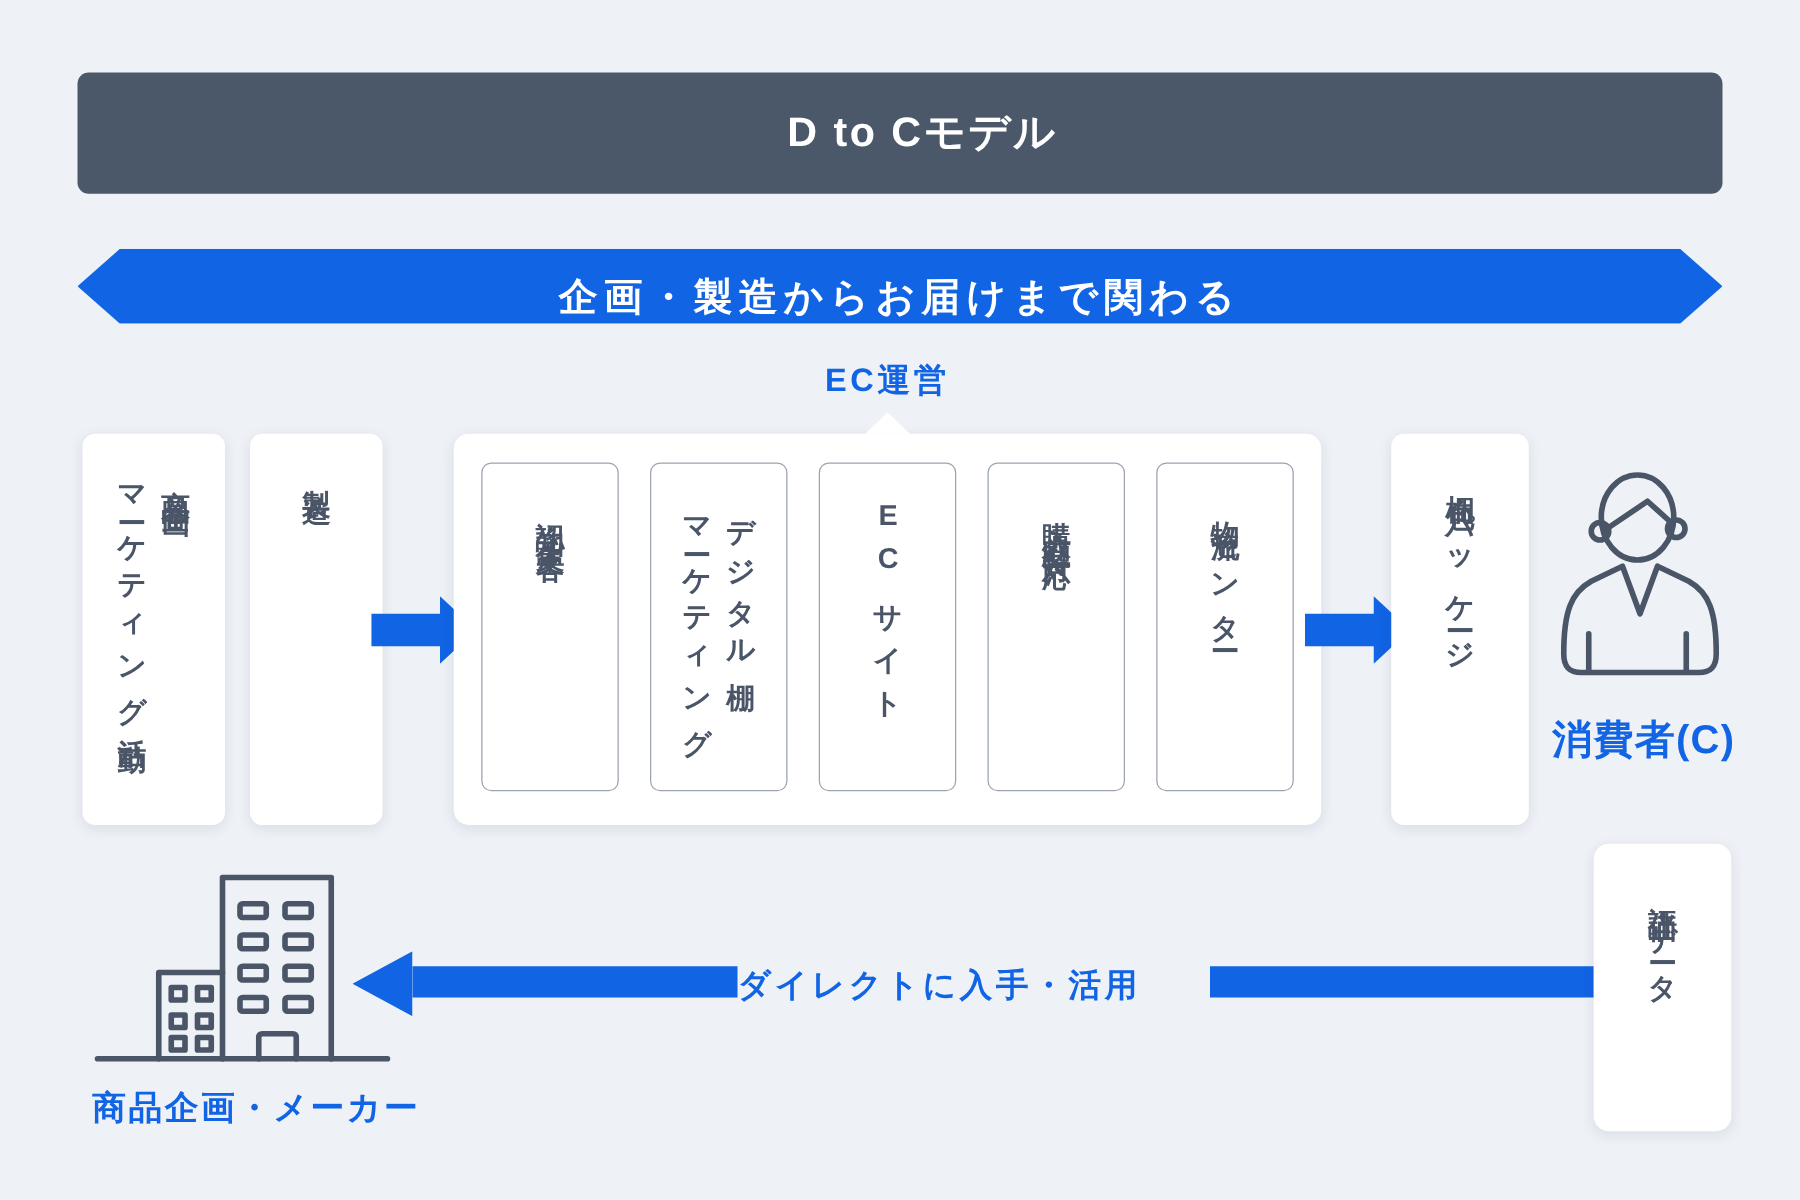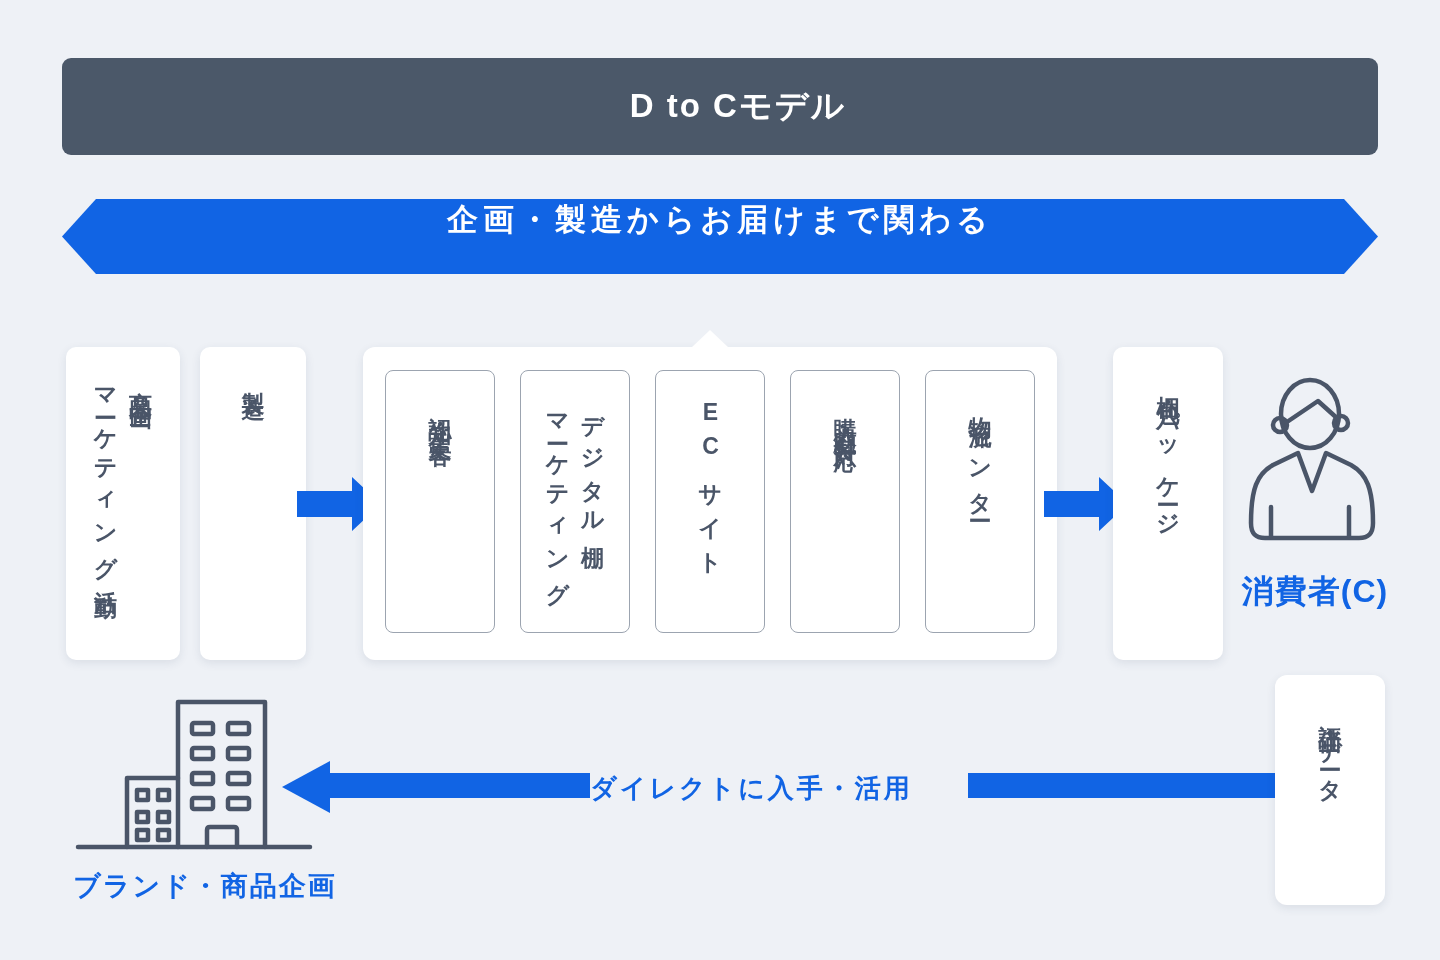--- a/index.html
+++ b/index.html
@@ -15,24 +15,24 @@
   .canvas{position:relative;width:1440px;height:960px;background:var(--background);overflow:hidden;}
 
   .title-bar{
     position:absolute;left:62px;top:58px;width:1316px;height:97px;
     background:var(--header-bg);border-radius:9px;
     display:flex;align-items:center;justify-content:center;
   }
   .title-bar .title{color:#ffffff;font-size:33px;font-weight:bold;letter-spacing:2px;margin-left:36px;}
 
   .process-banner{
-    position:absolute;left:62px;top:199px;width:1316px;height:75px;
+    position:absolute;left:62px;top:199px;width:1316px;height:60px;
     background:var(--accent-blue);
     clip-path:polygon(34px 0,calc(100% - 34px) 0,100% 50%,calc(100% - 34px) 100%,34px 100%,0 50%);
-    display:flex;align-items:flex-start;justify-content:center;
+    display:flex;align-items:flex-end;justify-content:center;
   }
   .process-banner .banner-label{color:#ffffff;font-size:31px;font-weight:bold;letter-spacing:5px;}
 
   .ec-label{
     position:absolute;left:585px;top:287px;width:250px;height:30px;
     color:var(--accent-blue);font-size:26px;font-weight:bold;letter-spacing:3px;
     text-align:center;
   }
 
   .card{
@@ -100,20 +100,21 @@
 <div class="canvas">
 
   <div class="title-bar">
     <div class="title">D to Cモデル</div>
   </div>
 
   <div class="process-banner">
     <div class="banner-label">企画・製造からお届けまで関わる</div>
   </div>
 
+  <div class="ec-label">EC運営</div>
 
   <div class="card box-product">
     <div class="vtext">商品企画
 マーケティング活動</div>
   </div>
   <div class="card box-manufacture">
     <div class="vtext">製造</div>
   </div>
 
   <svg class="arrow-right arrow1" viewBox="0 0 84 54">
@@ -171,21 +172,21 @@
     <rect x="158" y="106" width="21" height="11" rx="2"></rect>
     <path d="M137 155 L137 138 Q137 135 140 135 L164 135 Q167 135 167 138 L167 155"></path>
     <path d="M57 155 L57 86 L108 86"></path>
     <rect x="67" y="98" width="11" height="10"></rect>
     <rect x="88" y="98" width="11" height="10"></rect>
     <rect x="67" y="120" width="11" height="10"></rect>
     <rect x="88" y="120" width="11" height="10"></rect>
     <rect x="67" y="138" width="11" height="10"></rect>
     <rect x="88" y="138" width="11" height="10"></rect>
   </svg>
-  <div class="blue-label brand-label">ブランド・商品企画</div>
+  <div class="blue-label brand-label">商品企画・メーカー</div>
 
   <svg class="arrow-left-head" viewBox="0 0 48 52">
     <polygon points="48,0 0,26 48,52"></polygon>
   </svg>
   <div class="shaft shaft1"></div>
   <div class="shaft shaft2"></div>
   <div class="blue-label feedback-label">ダイレクトに入手・活用</div>
 
   <div class="card box-eval">
     <div class="vtext">評価・データ</div>

